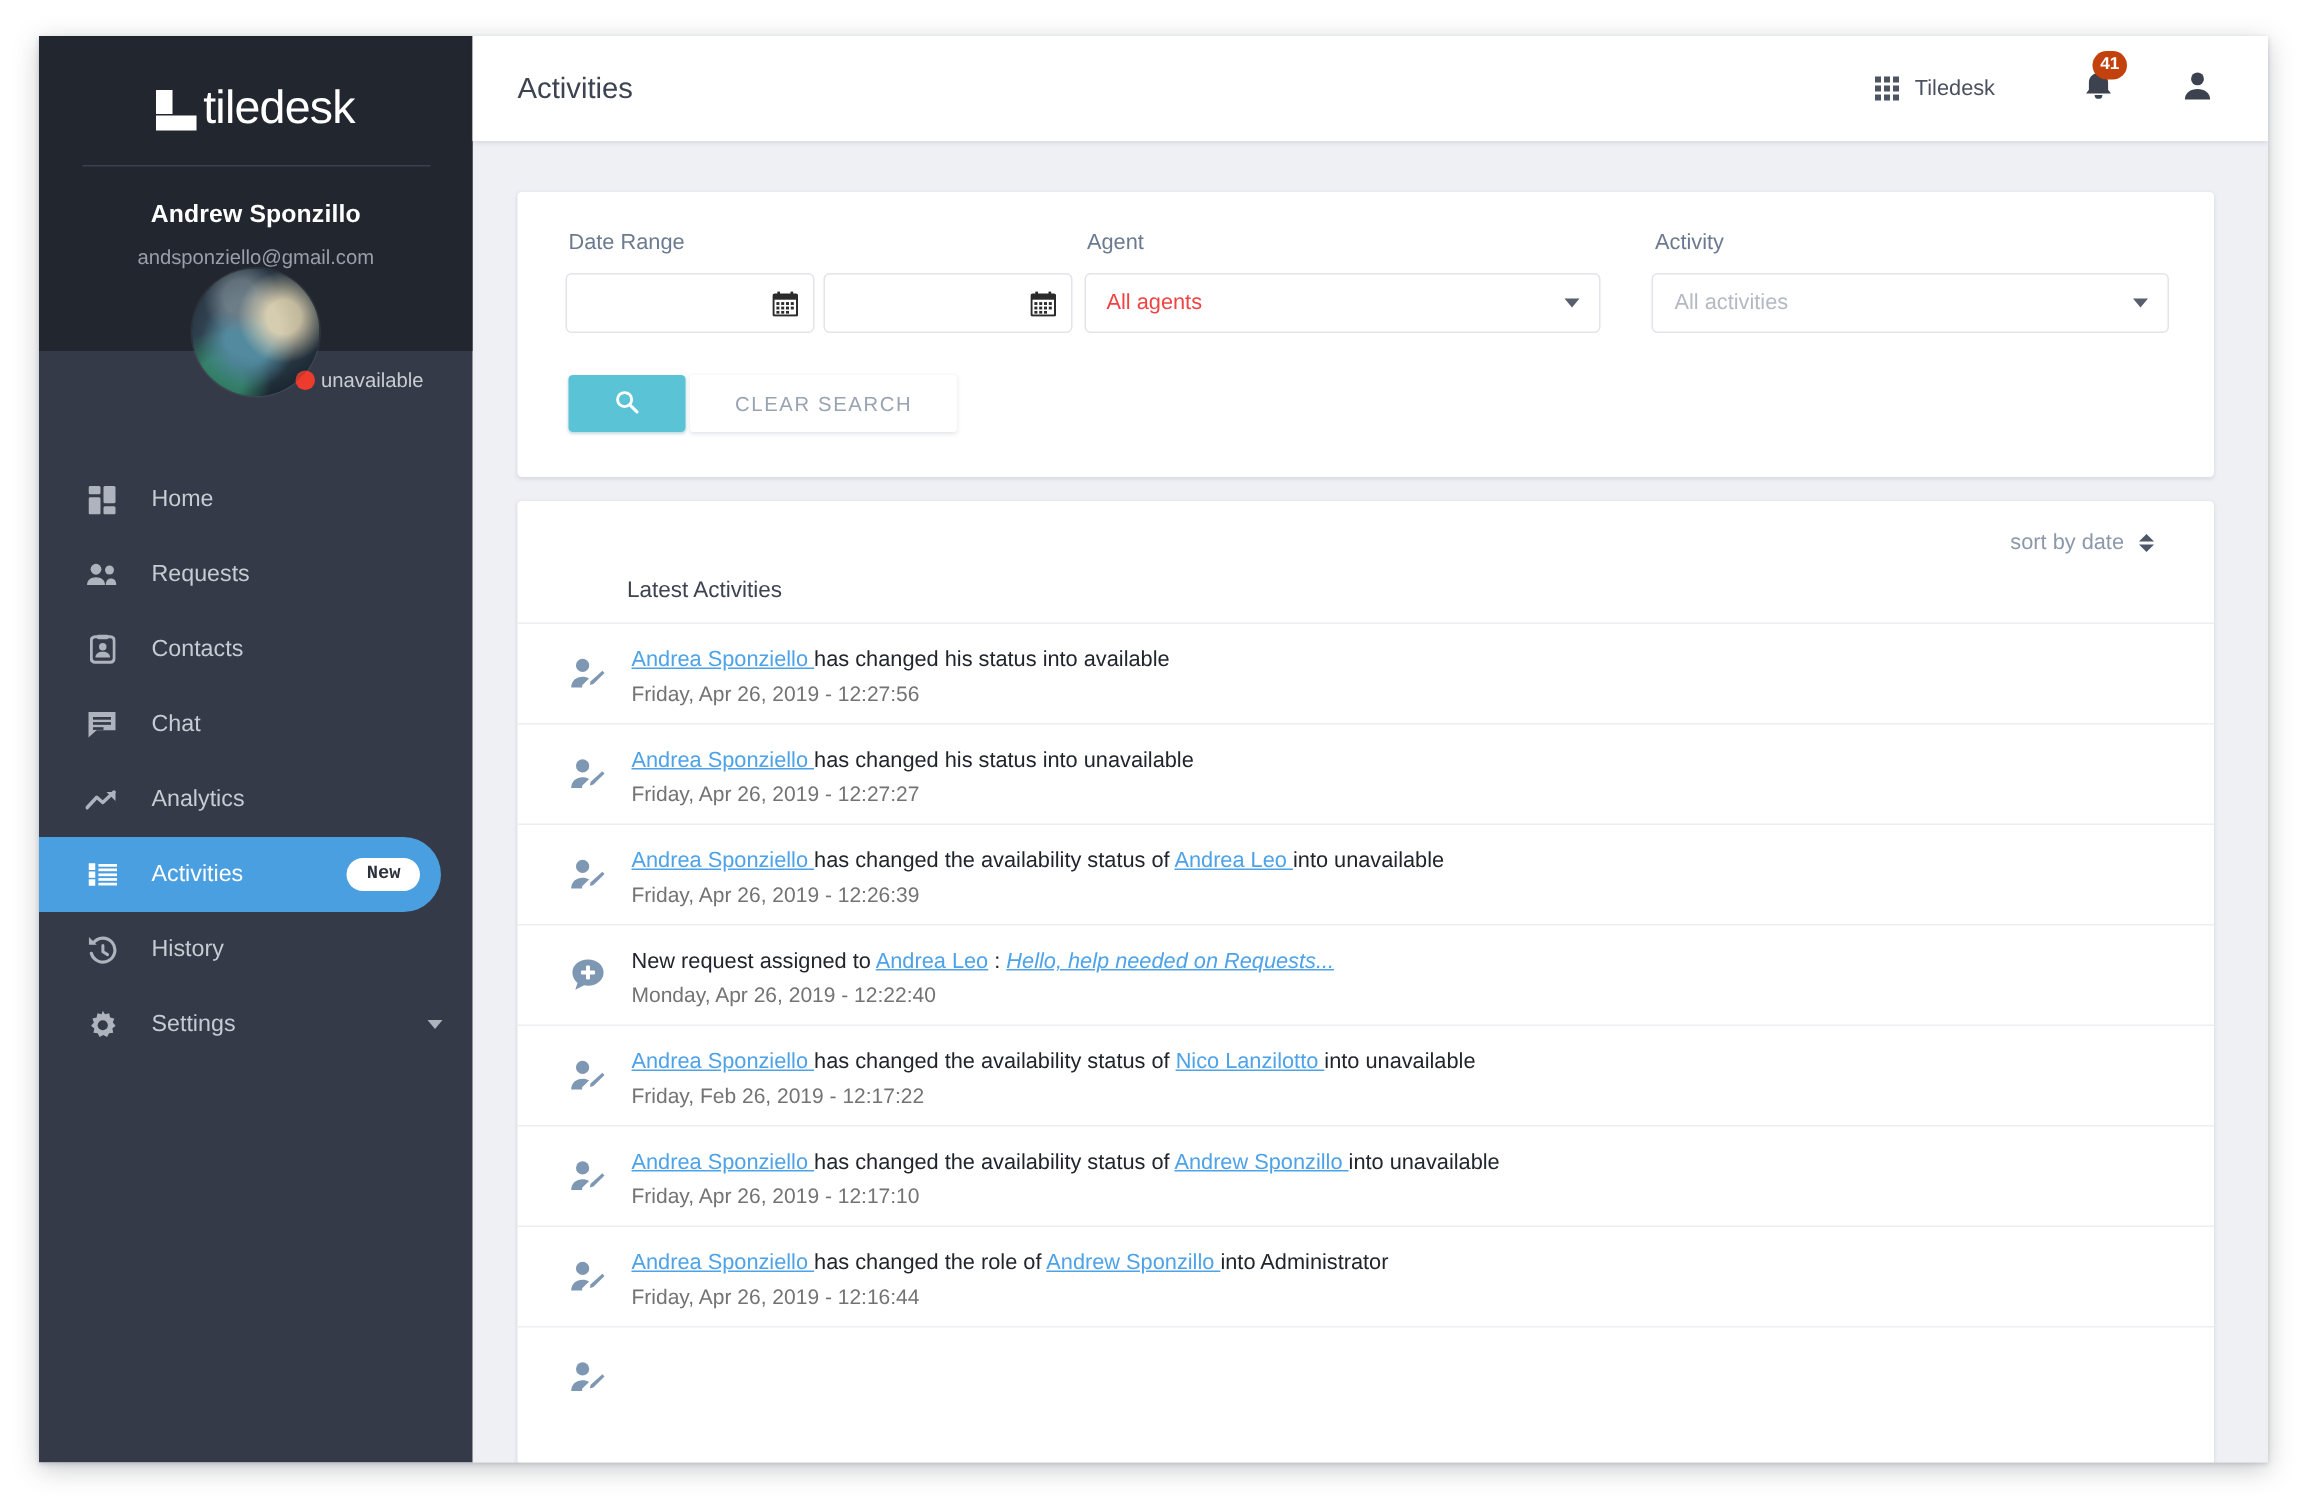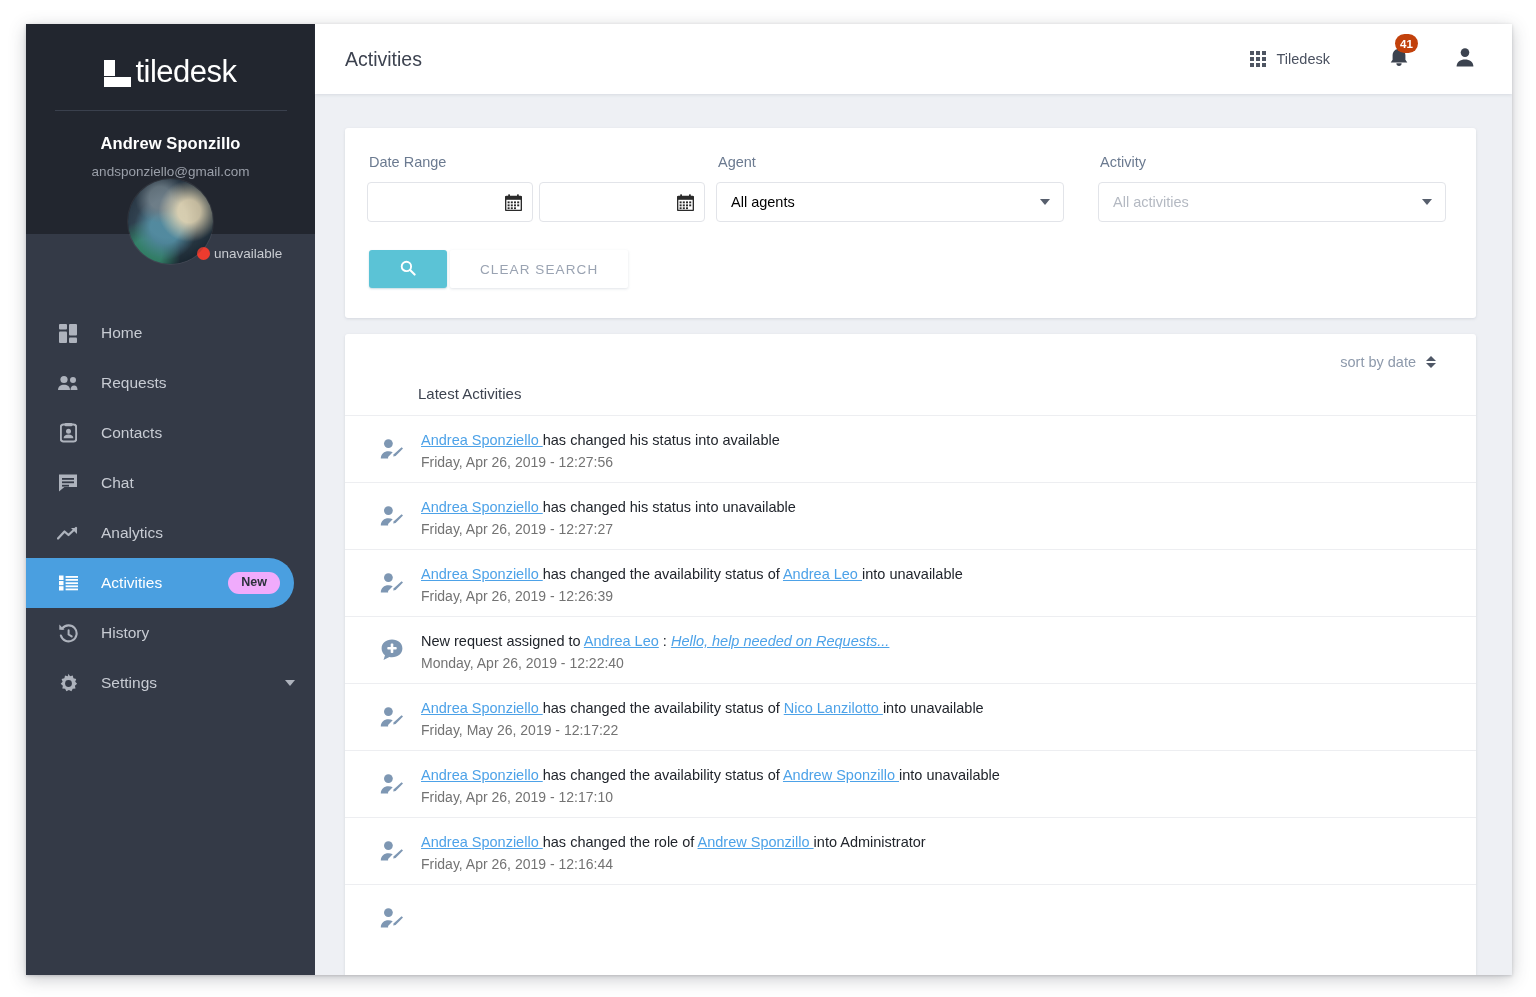--- a/index.html
+++ b/index.html
@@ -105,24 +105,25 @@
   }
   .nav-item.active {
     background: #4a9fe0;
     border-top-right-radius: 25px; border-bottom-right-radius: 25px;
     margin-right: 21px;
   }
   .nav-item.active .nav-icon { color: #ffffff; }
   .nav-item.active .nav-label { color: #ffffff; }
   .nav-badge {
     margin-left: auto; margin-right: 14px;
-    background: #f0abfc; color: #2c313c;
+    background: #ffffff; color: #2c313c;
     font-size: 12.5px; font-weight: bold;
     border-radius: 11px; padding: 4px 13px 5px 13px;
     line-height: 1;
+    font-family: Liberation Mono, monospace;
   }
   .nav-caret {
     margin-left: auto; margin-right: 20px;
     width: 0; height: 0;
     border-left: 5.5px solid transparent; border-right: 5.5px solid transparent;
     border-top: 6px solid #aeb3bd;
   }
 
   
   #main { flex: 1 1 auto; display: flex; flex-direction: column; min-width: 0; background: #eef0f4; }
@@ -153,21 +154,21 @@
   }
   #profile-icon { margin-left: 44px; cursor: pointer; }
 
   #content { flex: 1 1 auto; overflow: hidden; padding: 34px 36px 0 30px; }
 
   .card {
     background: #ffffff; border-radius: 3px;
     box-shadow: 0 1px 3px rgba(110,120,140,0.20);
   }
   
-  #filter-card { padding: 26px 30px 30px 22px; }
+  #filter-card { padding: 26px 30px 30px 32px; }
   #filter-row { display: flex; }
   .field-group { display: flex; flex-direction: column; }
   .field-label {
     font-size: 14.5px; color: #6b7a90; margin-bottom: 12px;
     padding-left: 2px;
   }
   #date-range-group { width: 372px; }
   #date-inputs { display: flex; gap: 6px; }
   .date-input {
     width: 166px; height: 40px;
@@ -177,21 +178,21 @@
   }
   .date-input .date-value { flex: 1 1 auto; font-size: 14px; color: #3d4350; }
   .cal-icon { color: #2b2b2b; display: flex; }
   #agent-group { width: 372px; margin-left: 1px; }
   #activity-group { width: 372px; margin-left: 34px; }
   .select-box {
     height: 40px; border: 1px solid #e2e4e9; border-radius: 4px;
     background: #fff; display: flex; align-items: center;
     padding: 0 13px 0 14px; cursor: pointer;
   }
-  .select-value { flex: 1 1 auto; font-size: 14.5px; color: #000000; }
+  .select-value { flex: 1 1 auto; font-size: 14.5px; color: #ef4444; }
   .select-value.placeholder { color: #b4b9c2; }
   .select-caret {
     width: 0; height: 0;
     border-left: 5.5px solid transparent; border-right: 5.5px solid transparent;
     border-top: 6.5px solid #575f6d;
   }
   #button-row { display: flex; margin-top: 28px; margin-left: 2px; }
   #search-button {
     width: 78px; height: 38px; background: #5bc3d6;
     border: none; border-radius: 3px; cursor: pointer;
@@ -578,21 +579,21 @@
             <div class="activity-row">
               <span class="activity-icon">
   <svg width="24" height="22" viewBox="0 0 24 22">
                   <circle cx="8.4" cy="5.6" r="4.4" fill="currentColor"></circle>
                   <path d="M0.8 20.4c0-4.5 3.4-7.2 7.6-7.2 1.6 0 3.1.4 4.3 1.1l-4.6 4.6v1.5z" fill="currentColor"></path>
                   <path d="M21.6 9.2 L23 10.6 L15.6 18 L13.2 18.6 L13.8 16.2z" fill="currentColor"></path>
                 </svg>
 </span>
               <div class="activity-body">
                 <div class="activity-text"><a href="#">Andrea Sponziello </a><span>has changed the availability status of </span><a href="#">Nico Lanzilotto </a><span>into unavailable</span></div>
-                <div class="activity-time">Friday, May 26, 2019 - 12:17:22</div>
+                <div class="activity-time">Friday, Feb 26, 2019 - 12:17:22</div>
               </div>
             </div>
             <div class="activity-row">
               <span class="activity-icon">
   <svg width="24" height="22" viewBox="0 0 24 22">
                   <circle cx="8.4" cy="5.6" r="4.4" fill="currentColor"></circle>
                   <path d="M0.8 20.4c0-4.5 3.4-7.2 7.6-7.2 1.6 0 3.1.4 4.3 1.1l-4.6 4.6v1.5z" fill="currentColor"></path>
                   <path d="M21.6 9.2 L23 10.6 L15.6 18 L13.2 18.6 L13.8 16.2z" fill="currentColor"></path>
                 </svg>
 </span>

